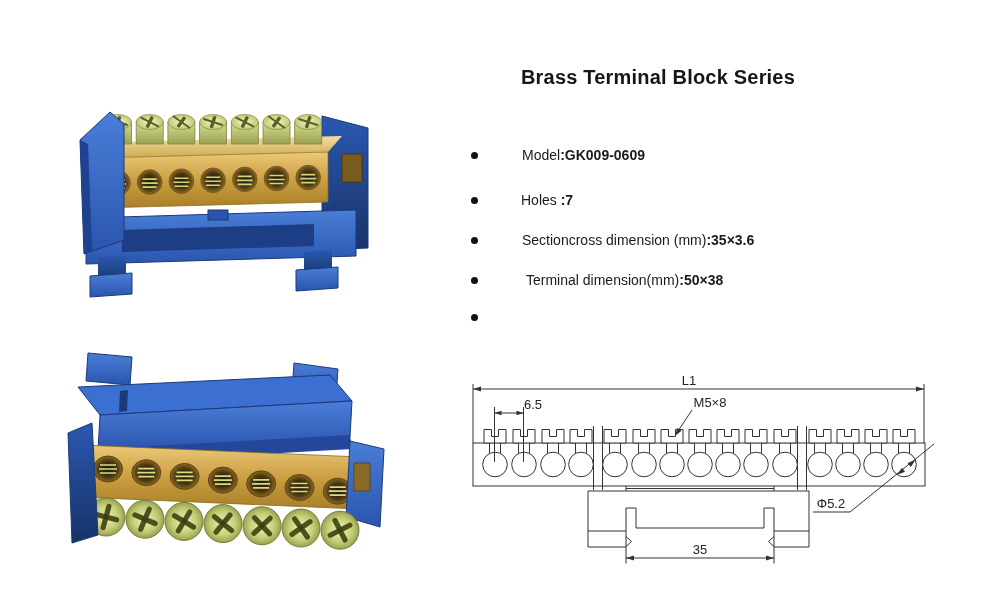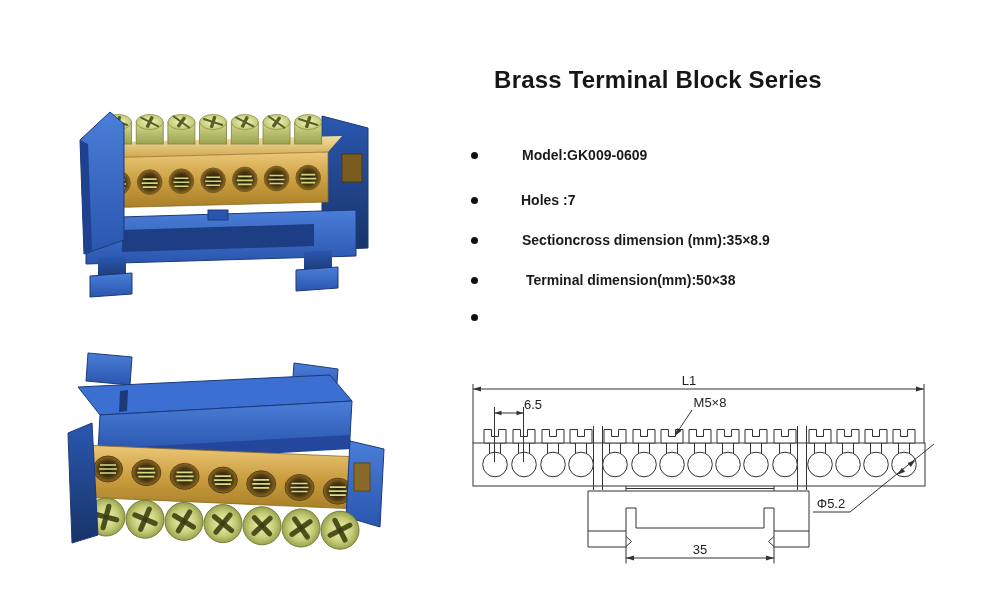--- a/index.html
+++ b/index.html
@@ -3,26 +3,26 @@
 <meta charset="utf-8">
 <style>
   html,body{margin:0;padding:0;}
   body{
     width:1000px;height:600px;background:#ffffff;position:relative;overflow:hidden;
     font-family:"Liberation Sans", sans-serif;color:#1a1a1a;
   }
   .abs{position:absolute;}
   .title{
     left:440px;top:66px;width:436px;text-align:center;
-    font-size:24px;font-weight:bold;letter-spacing:.2px;color:#161616;
+    font-size:20px;font-weight:bold;letter-spacing:.2px;color:#161616;
   }
   .spec{left:0;width:1000px;height:20px;font-size:14px;}
   .spec .dot{position:absolute;left:471px;top:5px;width:7px;height:7px;border-radius:50%;background:#111;}
   .spec .txt{position:absolute;top:0;white-space:nowrap;}
-  .spec .lab{font-weight:bold;}
+  .spec .lab{font-weight:normal;}
   .spec .val{font-weight:bold;margin-top:9px;}
   svg text{font-family:"Liberation Sans", sans-serif;font-size:13px;fill:#222;}
   .dl{stroke:#333;stroke-width:1;}
   .ar{fill:#333;stroke:none;}
 </style>
 </head>
 <body>
 
 <svg class="abs" style="left:70px;top:98px" width="325" height="205" viewBox="0 0 325 205">
   <defs>
@@ -214,21 +214,21 @@
 <div class="abs spec" style="top:147px">
   <span class="dot"></span>
   <span class="txt" style="left:522px"><span class="lab">Model</span><span class="val">:GK009-0609</span></span>
 </div>
 <div class="abs spec" style="top:192px">
   <span class="dot"></span>
   <span class="txt" style="left:521px"><span class="lab">Holes</span><span class="val"> :7</span></span>
 </div>
 <div class="abs spec" style="top:232px">
   <span class="dot"></span>
-  <span class="txt" style="left:522px"><span class="lab">Sectioncross dimension (mm)</span><span class="val">:35×8.9</span></span>
+  <span class="txt" style="left:522px"><span class="lab">Sectioncross dimension (mm)</span><span class="val">:35×3.6</span></span>
 </div>
 <div class="abs spec" style="top:272px">
   <span class="dot"></span>
   <span class="txt" style="left:526px"><span class="lab">Terminal dimension(mm)</span><span class="val">:50×38</span></span>
 </div>
 <div class="abs spec" style="top:309px">
   <span class="dot"></span>
 </div>
 
 <svg class="abs" style="left:0;top:0" width="1000" height="600" viewBox="0 0 1000 600">

